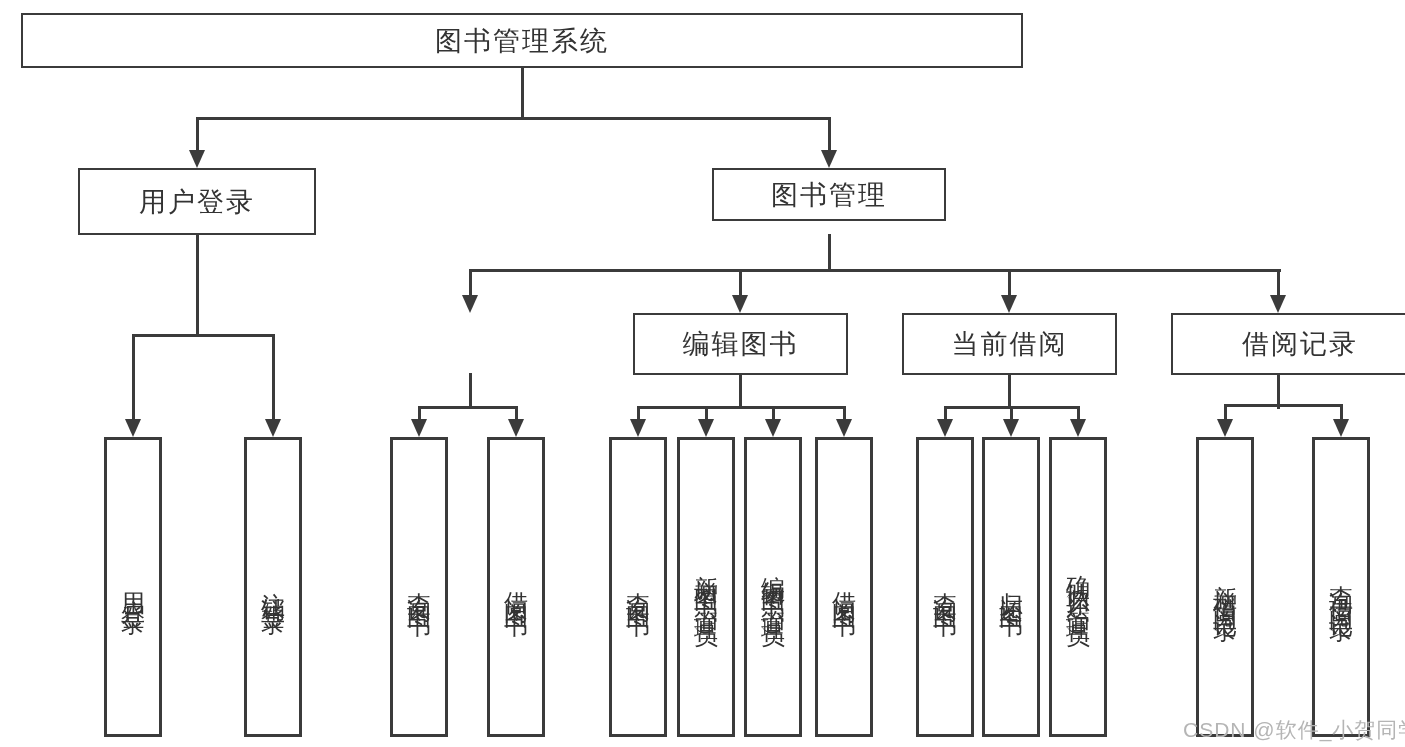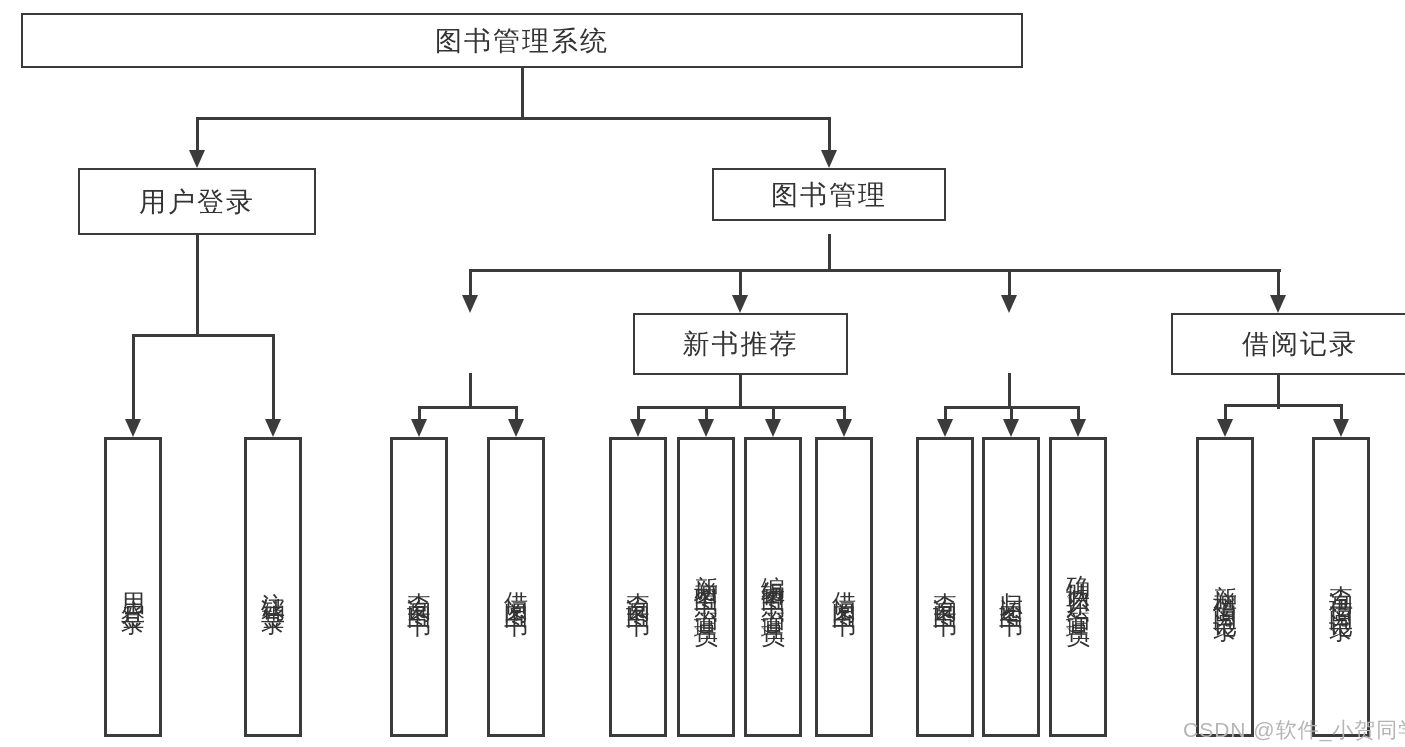--- a/index.html
+++ b/index.html
@@ -71,23 +71,26 @@
   <div class="node node-h" style="left:78px; top:168px; width:238px; height:67px;">
     <span>用户登录</span>
   </div>
 
   <div class="node node-h" style="left:712px; top:168px; width:234px; height:53px;">
     <span>图书管理</span>
   </div>
 
 
   <div class="node node-h" style="left:633px; top:313px; width:215px; height:62px;">
-    <span>新书推荐</span>
+    <span>编辑图书</span>
   </div>
 
+  <div class="node node-h" style="left:902px; top:313px; width:215px; height:62px;">
+    <span>当前借阅</span>
+  </div>
 
   <div class="node node-h" style="left:1171px; top:313px; width:258px; height:62px;">
     <span>借阅记录</span>
   </div>
 
   <div class="node node-leaf" style="left:104px; top:437px; width:58px; height:300px;">
     <span class="vtext">用户登录</span>
   </div>
   <div class="node node-leaf" style="left:244px; top:437px; width:58px; height:300px;">
     <span class="vtext">注销登录</span>

